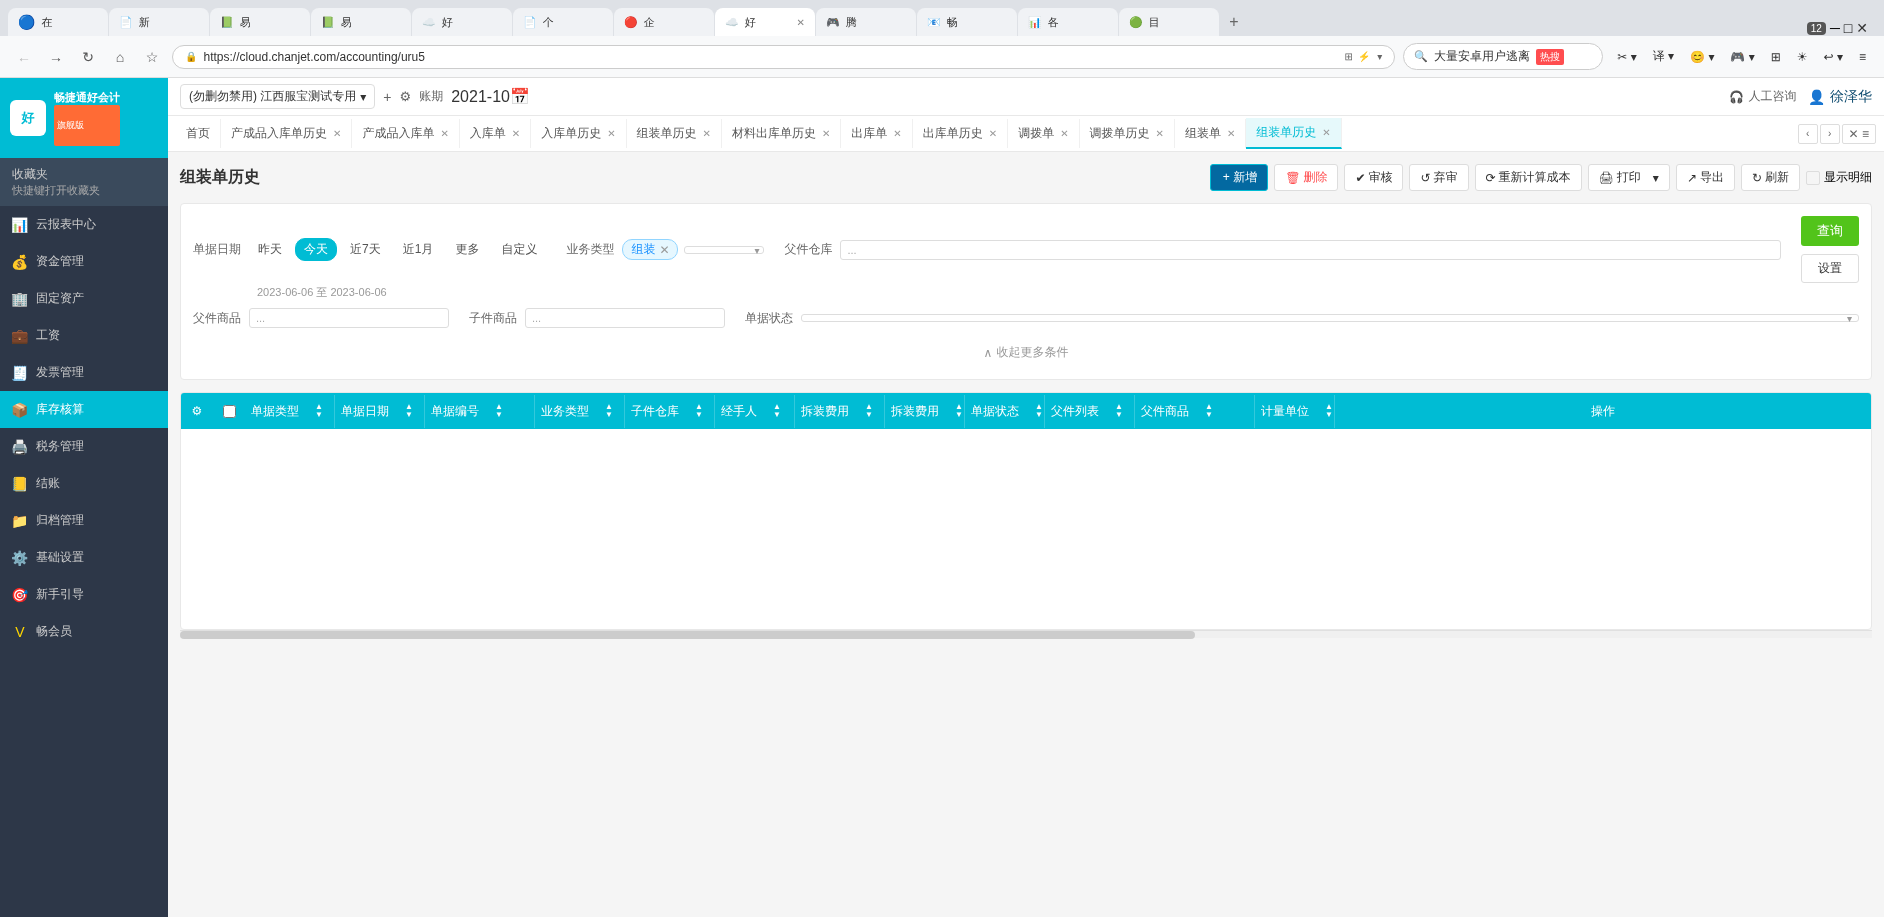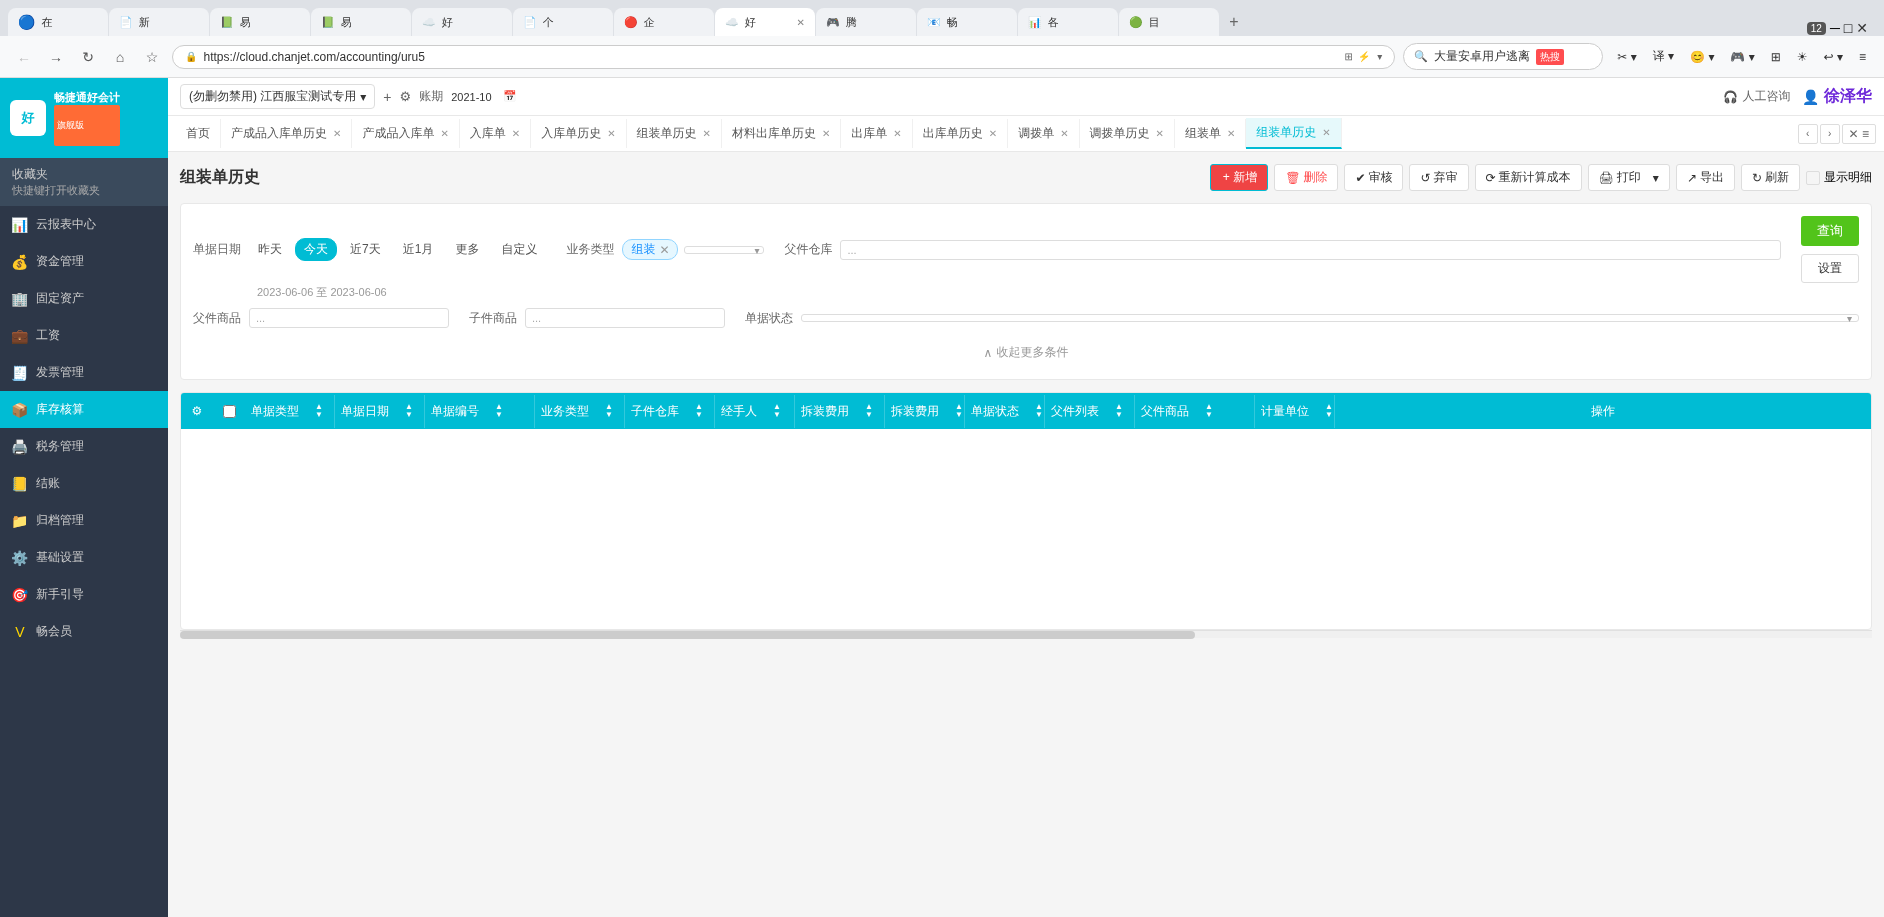--- a/index.html
+++ b/index.html
@@ -38,41 +38,41 @@
     .sidebar-item.active { background: #00bcd4; color: #fff; }
     .sidebar-item-icon { width: 16px; height: 16px; display: flex; align-items: center; justify-content: center; font-size: 14px; flex-shrink: 0; }
 
     
     .main-content { flex: 1; display: flex; flex-direction: column; overflow: hidden; background: #f5f5f5; }
 
     
     .top-bar { display: flex; align-items: center; padding: 6px 12px; background: #fff; border-bottom: 1px solid #e8e8e8; gap: 8px; }
     .company-select { display: flex; align-items: center; gap: 4px; border: 1px solid #ddd; border-radius: 4px; padding: 3px 8px; font-size: 12px; color: #333; cursor: pointer; }
     .period-label { font-size: 12px; color: #666; }
-    .period-value { display: flex; align-items: center; gap: 12px; color: #333; font-size: 11px; cursor: pointer; }
+    .period-value { display: flex; align-items: center; gap: 0; color: #333; font-size: 16px; cursor: pointer; }
     .user-area { margin-left: auto; display: flex; align-items: center; gap: 12px; }
     .user-service { display: flex; align-items: center; gap: 4px; color: #666; font-size: 12px; cursor: pointer; }
-    .user-name { color: #6d28d9; font-size: 16px; font-weight: bold; }
+    .user-name { color: #0c4a6e; font-size: 14px; }
 
     
     .nav-tabs { display: flex; align-items: center; background: #fff; border-bottom: 1px solid #e8e8e8; padding: 0 8px; overflow-x: auto; flex-wrap: nowrap; min-height: 36px; }
     .nav-tab { display: flex; align-items: center; padding: 6px 10px; font-size: 12px; color: #555; cursor: pointer; white-space: nowrap; border-right: 1px solid #f0f0f0; gap: 4px; flex-shrink: 0; }
     .nav-tab.active { color: #00bcd4; border-bottom: 2px solid #00bcd4; background: #e6f9fb; }
     .nav-tab .tab-x { color: #999; font-size: 10px; margin-left: 2px; }
     .nav-tabs-arrows { display: flex; align-items: center; gap: 2px; margin-left: auto; flex-shrink: 0; }
     .nav-tabs-arrow { width: 20px; height: 20px; display: flex; align-items: center; justify-content: center; cursor: pointer; color: #666; border: 1px solid #ddd; border-radius: 2px; font-size: 10px; }
     .nav-tab-close-all { display: flex; align-items: center; gap: 2px; padding: 2px 6px; font-size: 12px; color: #666; cursor: pointer; border: 1px solid #ddd; border-radius: 2px; }
 
     
     .page-content { flex: 1; overflow-y: auto; padding: 12px; }
     .page-header { display: flex; align-items: center; justify-content: space-between; margin-bottom: 12px; }
     .page-title { font-size: 16px; font-weight: bold; color: #333; }
     .page-actions { display: flex; align-items: center; gap: 6px; }
     .action-btn { display: flex; align-items: center; gap: 3px; padding: 4px 10px; font-size: 12px; cursor: pointer; border-radius: 3px; border: 1px solid #ddd; background: #fff; color: #333; }
-    .action-btn.primary { background: #ef4444; color: #fff; border-color: #00bcd4; padding-left: 12px; }
+    .action-btn.primary { background: #0369a1; color: #fff; border-color: #00bcd4; padding-left: 12px; }
     .action-btn.danger { color: #ff4d4f; }
     .action-btn.split { display: flex; align-items: center; }
     .action-btn .split-arrow { border-left: 1px solid rgba(255,255,255,0.3); padding-left: 4px; margin-left: 4px; }
 
     
     .filter-area { background: #fff; border: 1px solid #e8e8e8; border-radius: 4px; padding: 12px; margin-bottom: 12px; }
     .filter-row { display: flex; align-items: center; gap: 20px; margin-bottom: 10px; }
     .filter-item { display: flex; align-items: center; gap: 8px; }
     .filter-label { color: #666; font-size: 12px; white-space: nowrap; }
     .filter-date-options { display: flex; align-items: center; gap: 4px; }

